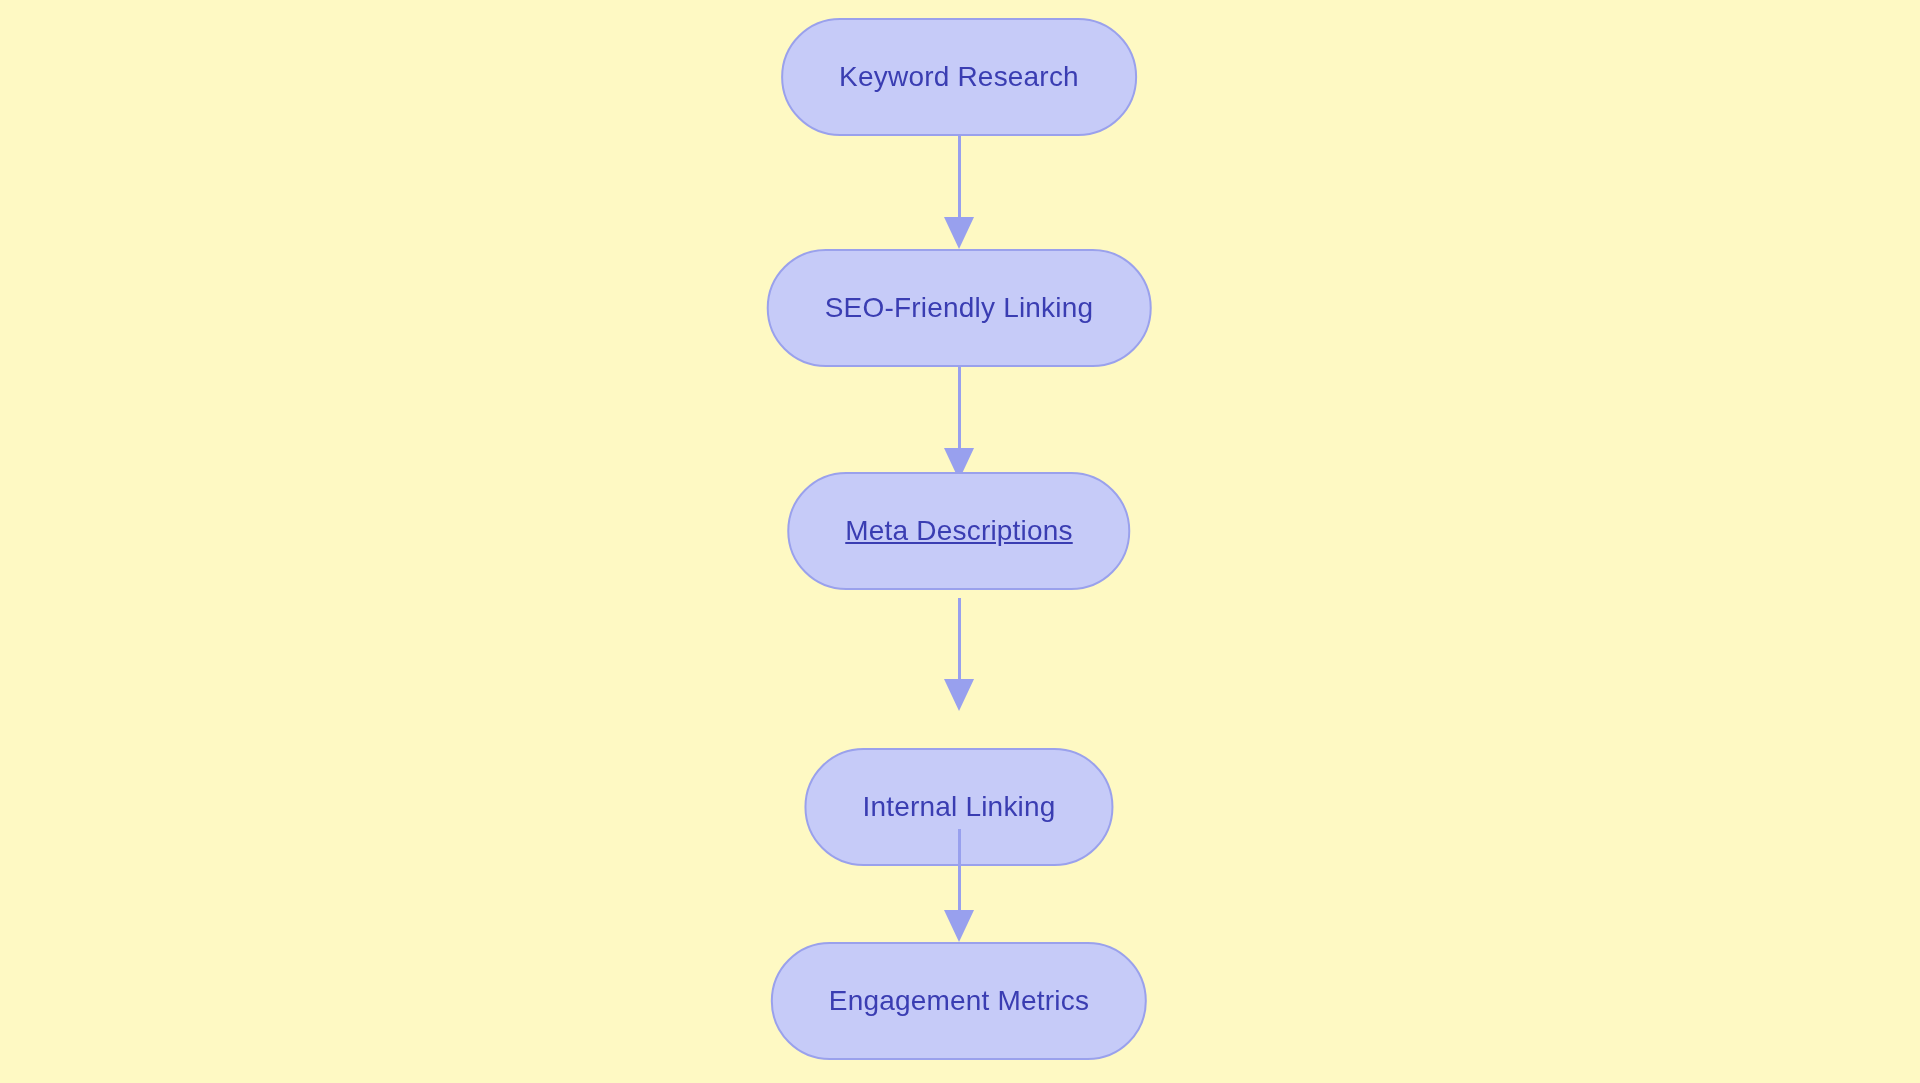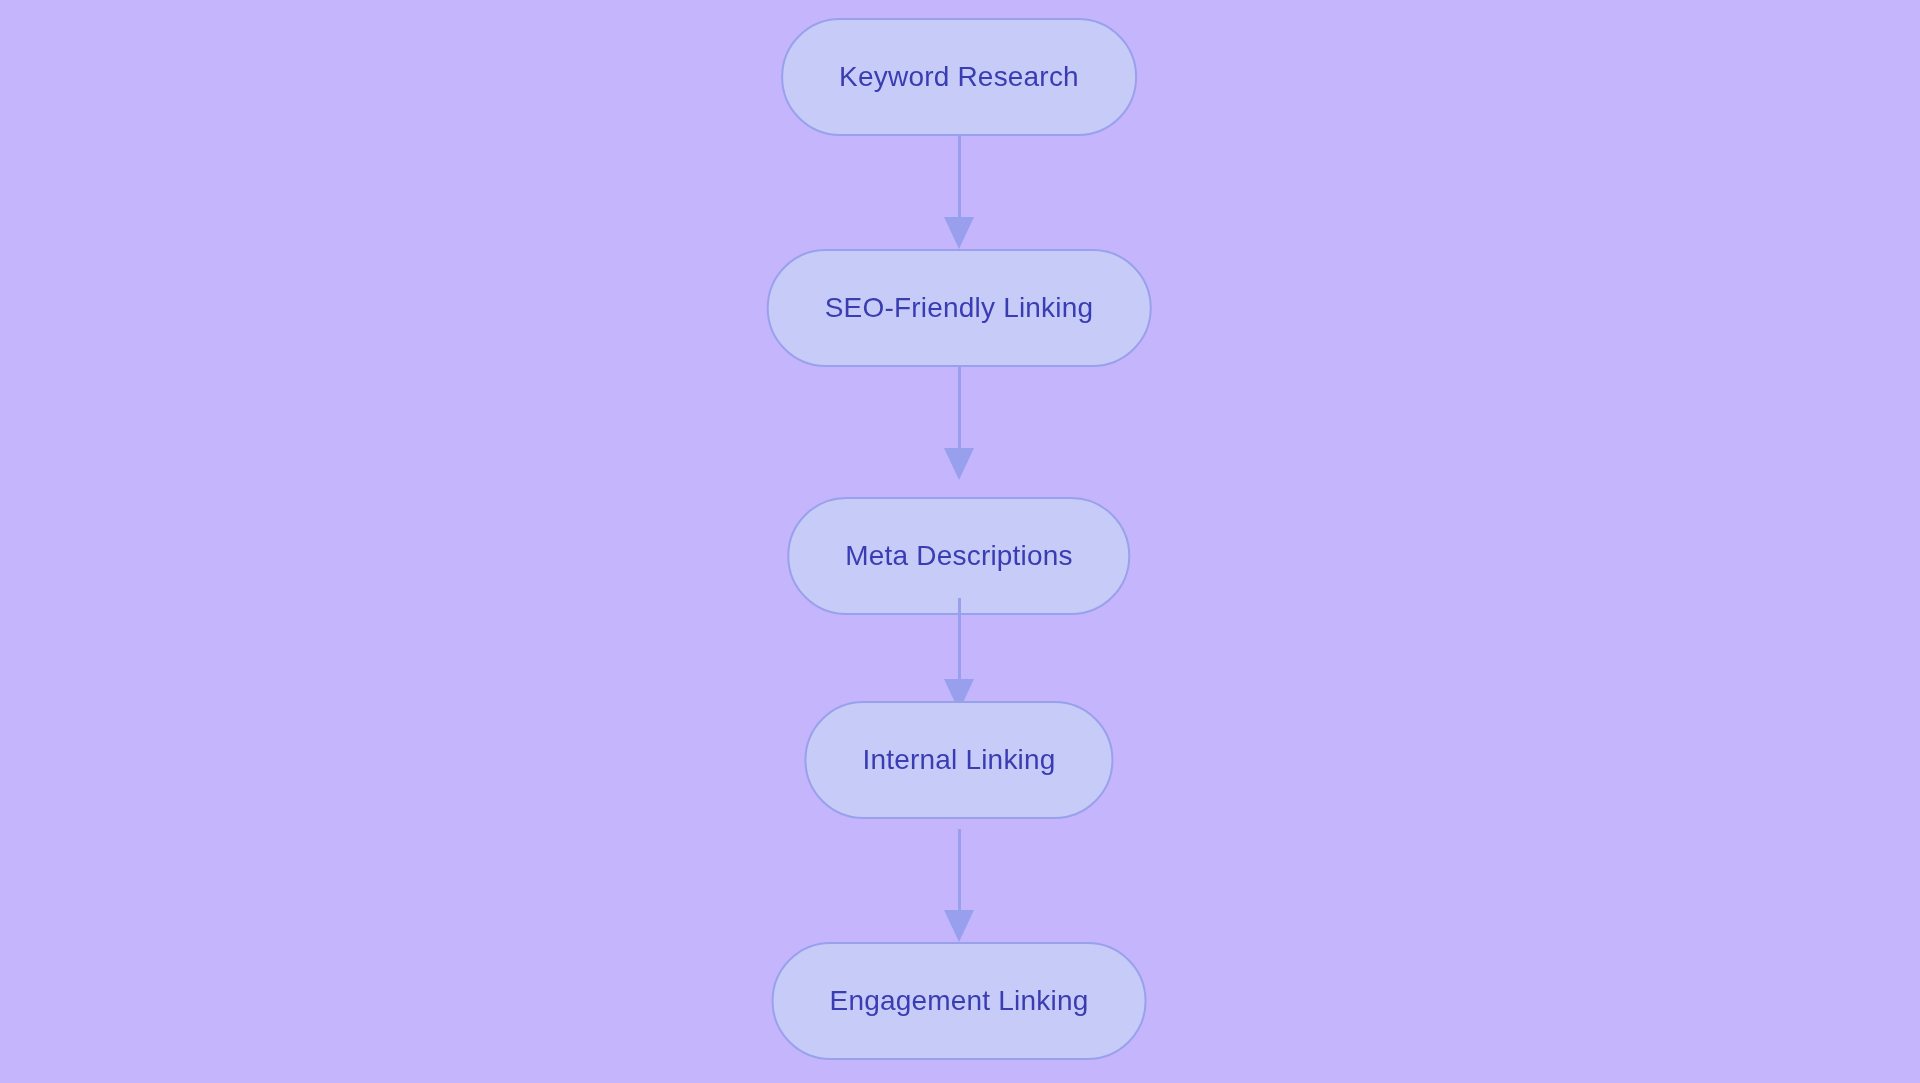--- a/index.html
+++ b/index.html
@@ -4,21 +4,21 @@
 <style>
   html, body {
     margin: 0;
     padding: 0;
     background: #ffffff;
   }
   .canvas {
     position: relative;
     width: 1920px;
     height: 1083px;
-    background: #c4b5fd;
+    background: #fef9c3;
     overflow: hidden;
     font-family: "Liberation Sans", "DejaVu Sans", sans-serif;
   }
   .node {
     position: absolute;
     left: 959px;
     transform: translateX(-50%);
     height: 118px;
     min-width: 180px;
     padding: 0 56px;
@@ -29,22 +29,22 @@
     background: #c6cbf8;
     border: 2px solid #9aa1ec;
     border-radius: 59px;
     color: #3a3db2;
     font-size: 28px;
     letter-spacing: 0.2px;
     white-space: nowrap;
   }
   .node-1 { top: 18px; }
   .node-2 { top: 249px; }
-  .node-3 { top: 497px; }
-  .node-4 { top: 701px; }
+  .node-3 { top: 472px; text-decoration: underline; }
+  .node-4 { top: 748px; }
   .node-5 { top: 942px; }
 
   .arrow {
     position: absolute;
     left: 959px;
     transform: translateX(-50%);
     width: 30px;
     display: flex;
     flex-direction: column;
     align-items: center;
@@ -101,16 +101,16 @@
   <div class="node node-4">
     <span>Internal Linking</span>
   </div>
 
   <div class="arrow arrow-4">
     <div class="shaft"></div>
     <div class="head"></div>
   </div>
 
   <div class="node node-5">
-    <span>Engagement Linking</span>
+    <span>Engagement Metrics</span>
   </div>
 
 </div>
 
 </body></html>

